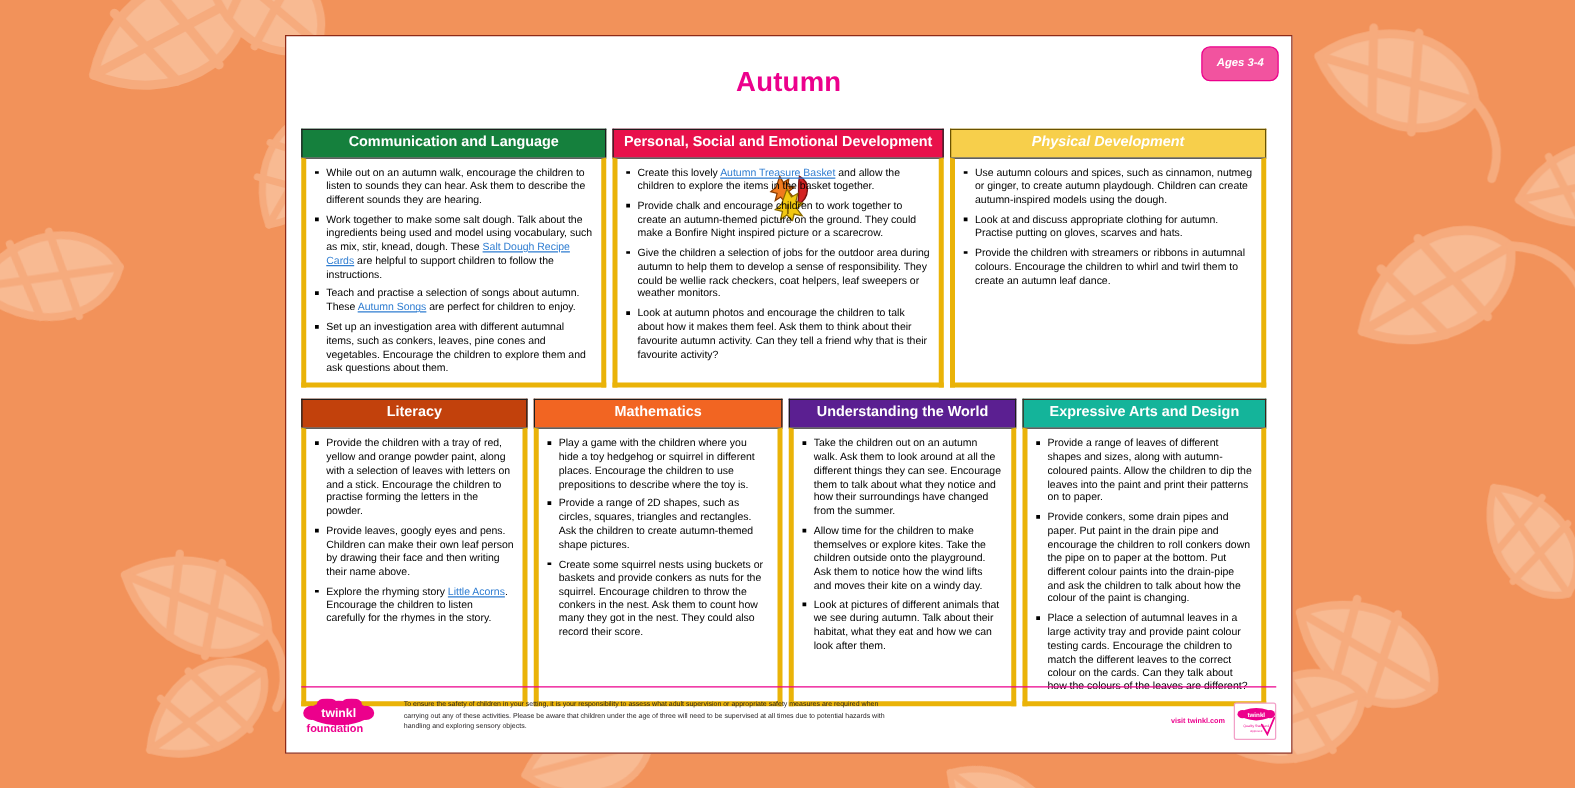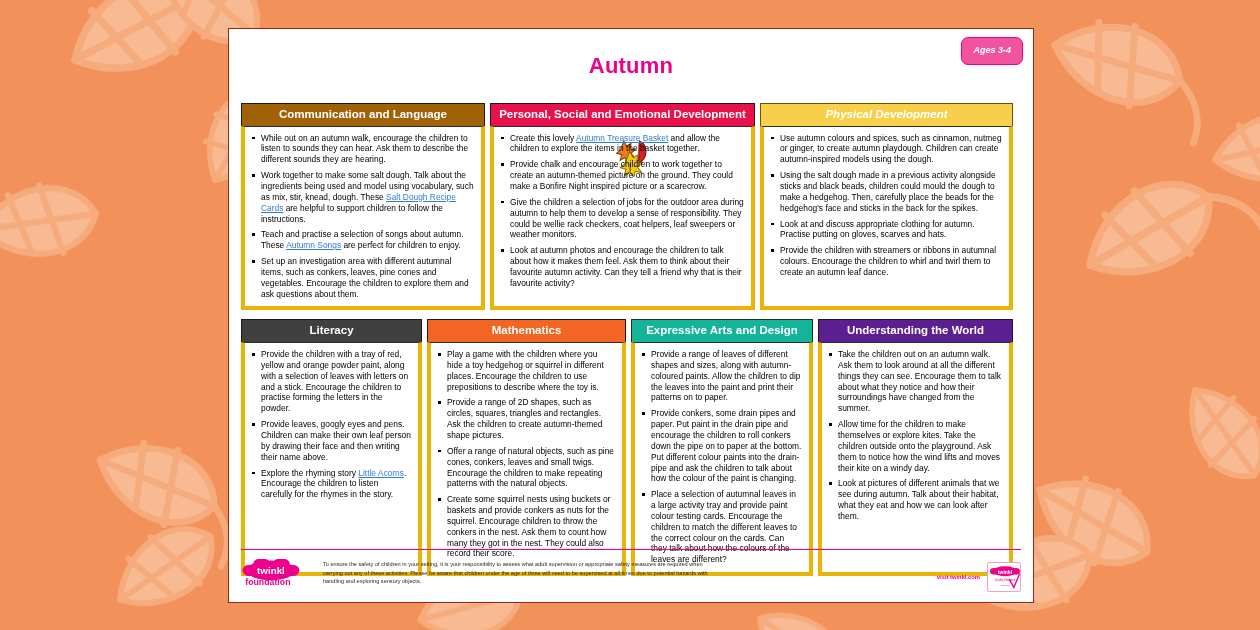--- a/index.html
+++ b/index.html
@@ -321,21 +321,21 @@
         <path d="M31 45 L31 56" stroke="#8a6a00" stroke-width="2" fill="none"></path>
       </svg>
     </div>
 
     <div class="age-badge" style="background: rgb(242, 83, 159); font-style: italic;">Ages 3-4</div>
   </div>
 
   <div class="grid">
     <div class="row row-top">
         <div class="card">
-          <div class="card-header" style="background: #a16207; border-color: rgb(28, 28, 28);">Communication and Language</div>
+          <div class="card-header" style="background: #15803d; border-color: rgb(28, 28, 28);">Communication and Language</div>
           <div class="card-body">
             <ul class="bullets">
               <li>While out on an autumn walk, encourage the children to listen to sounds they can hear. Ask them to describe the different sounds they are hearing.</li>
               <li>Work together to make some salt dough. Talk about the ingredients being used and model using vocabulary, such as mix, stir, knead, dough. These <span class="lnk">Salt Dough Recipe Cards</span> are helpful to support children to follow the instructions.</li>
               <li>Teach and practise a selection of songs about autumn. These <span class="lnk">Autumn Songs</span> are perfect for children to enjoy.</li>
               <li>Set up an investigation area with different autumnal items, such as conkers, leaves, pine cones and vegetables. Encourage the children to explore them and ask questions about them.</li>
             </ul>
           </div>
         </div>
         <div class="card">
@@ -347,66 +347,64 @@
               <li>Give the children a selection of jobs for the outdoor area during autumn to help them to develop a sense of responsibility. They could be wellie rack checkers, coat helpers, leaf sweepers or weather monitors.</li>
               <li>Look at autumn photos and encourage the children to talk about how it makes them feel. Ask them to think about their favourite autumn activity. Can they tell a friend why that is their favourite activity?</li>
             </ul>
           </div>
         </div>
         <div class="card">
           <div class="card-header" style="background: rgb(247, 207, 75); border-color: rgb(107, 83, 0); font-style: italic;">Physical Development</div>
           <div class="card-body">
             <ul class="bullets">
               <li>Use autumn colours and spices, such as cinnamon, nutmeg or ginger, to create autumn playdough. Children can create autumn-inspired models using the dough.</li>
-              <li>Using the salt dough made in a previous activity alongside sticks and black beads, children could mould the dough to make a hedgehog. Then, carefully place the beads for the hedgehog's face and sticks in the back for the spikes.</li>
               <li>Look at and discuss appropriate clothing for autumn. Practise putting on gloves, scarves and hats.</li>
               <li>Provide the children with streamers or ribbons in autumnal colours. Encourage the children to whirl and twirl them to create an autumn leaf dance.</li>
             </ul>
           </div>
         </div>
       </div>
     <div class="row row-bottom">
         <div class="card">
-          <div class="card-header" style="background: #404040; border-color: rgb(28, 28, 28);">Literacy</div>
+          <div class="card-header" style="background: #c2410c; border-color: rgb(28, 28, 28);">Literacy</div>
           <div class="card-body">
             <ul class="bullets">
               <li>Provide the children with a tray of red, yellow and orange powder paint, along with a selection of leaves with letters on and a stick. Encourage the children to practise forming the letters in the powder.</li>
               <li>Provide leaves, googly eyes and pens. Children can make their own leaf person by drawing their face and then writing their name above.</li>
               <li>Explore the rhyming story <span class="lnk">Little Acorns</span>. Encourage the children to listen carefully for the rhymes in the story.</li>
             </ul>
           </div>
         </div>
         <div class="card">
           <div class="card-header" style="background: rgb(242, 101, 34); border-color: rgb(28, 28, 28);">Mathematics</div>
           <div class="card-body">
             <ul class="bullets">
               <li>Play a game with the children where you hide a toy hedgehog or squirrel in different places. Encourage the children to use prepositions to describe where the toy is.</li>
               <li>Provide a range of 2D shapes, such as circles, squares, triangles and rectangles. Ask the children to create autumn-themed shape pictures.</li>
-              <li>Offer a range of natural objects, such as pine cones, conkers, leaves and small twigs. Encourage the children to make repeating patterns with the natural objects.</li>
               <li>Create some squirrel nests using buckets or baskets and provide conkers as nuts for the squirrel. Encourage children to throw the conkers in the nest. Ask them to count how many they got in the nest. They could also record their score.</li>
+            </ul>
+          </div>
+        </div>
+        <div class="card">
+          <div class="card-header" style="background: rgb(91, 31, 145); border-color: rgb(28, 28, 28);">Understanding the World</div>
+          <div class="card-body">
+            <ul class="bullets">
+              <li>Take the children out on an autumn walk. Ask them to look around at all the different things they can see. Encourage them to talk about what they notice and how their surroundings have changed from the summer.</li>
+              <li>Allow time for the children to make themselves or explore kites. Take the children outside onto the playground. Ask them to notice how the wind lifts and moves their kite on a windy day.</li>
+              <li>Look at pictures of different animals that we see during autumn. Talk about their habitat, what they eat and how we can look after them.</li>
             </ul>
           </div>
         </div>
         <div class="card">
           <div class="card-header" style="background: rgb(20, 180, 154); border-color: rgb(59, 36, 24);">Expressive Arts and Design</div>
           <div class="card-body">
             <ul class="bullets">
               <li>Provide a range of leaves of different shapes and sizes, along with autumn-coloured paints. Allow the children to dip the leaves into the paint and print their patterns on to paper.</li>
               <li>Provide conkers, some drain pipes and paper. Put paint in the drain pipe and encourage the children to roll conkers down the pipe on to paper at the bottom. Put different colour paints into the drain-pipe and ask the children to talk about how the colour of the paint is changing.</li>
               <li>Place a selection of autumnal leaves in a large activity tray and provide paint colour testing cards. Encourage the children to match the different leaves to the correct colour on the cards. Can they talk about how the colours of the leaves are different?</li>
-            </ul>
-          </div>
-        </div>
-        <div class="card">
-          <div class="card-header" style="background: rgb(91, 31, 145); border-color: rgb(28, 28, 28);">Understanding the World</div>
-          <div class="card-body">
-            <ul class="bullets">
-              <li>Take the children out on an autumn walk. Ask them to look around at all the different things they can see. Encourage them to talk about what they notice and how their surroundings have changed from the summer.</li>
-              <li>Allow time for the children to make themselves or explore kites. Take the children outside onto the playground. Ask them to notice how the wind lifts and moves their kite on a windy day.</li>
-              <li>Look at pictures of different animals that we see during autumn. Talk about their habitat, what they eat and how we can look after them.</li>
             </ul>
           </div>
         </div>
       </div>
   </div>
 
   <div class="footer">
     <div class="footer-rule" style="background: rgb(236, 0, 140);"></div>
     <div class="footer-inner">
       <svg class="footer-logo-left" viewBox="0 0 120 58">

